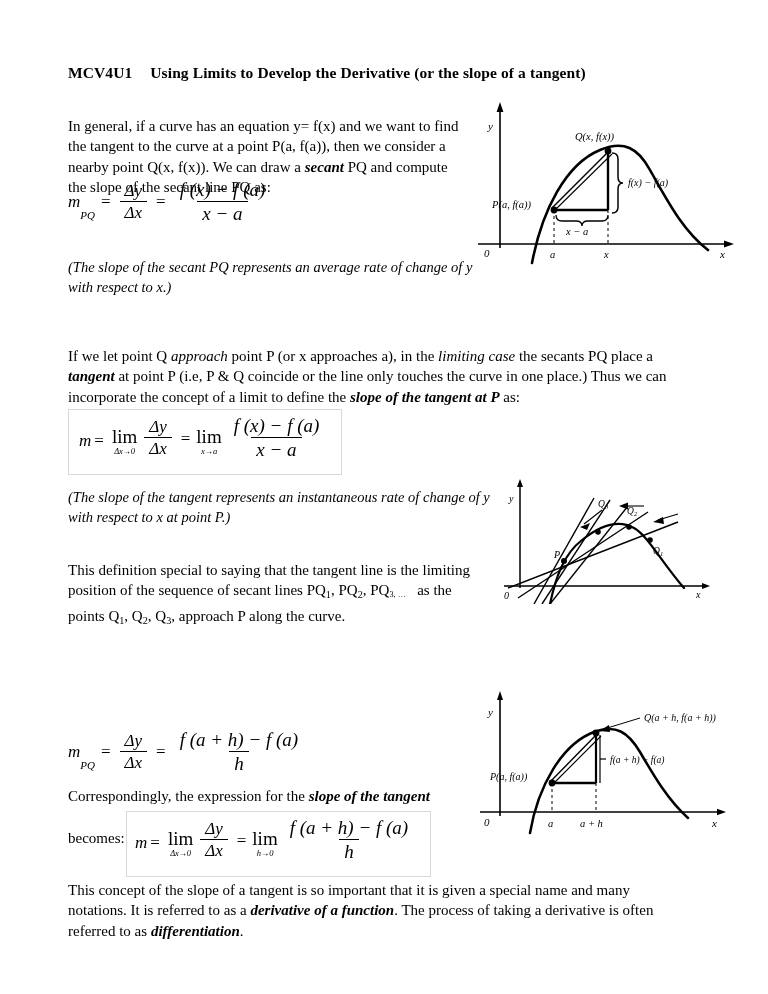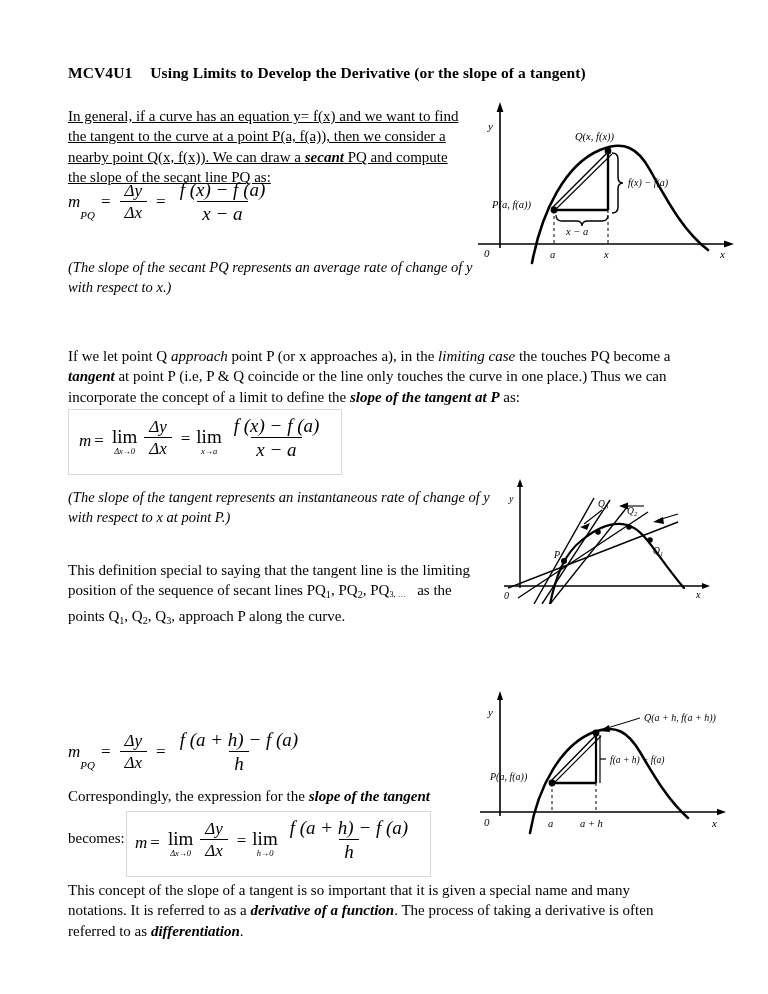--- a/index.html
+++ b/index.html
@@ -116,21 +116,21 @@
 </style>
 </head>
 <body>
 
 <div class="page">
 
   <div class="doc-title">
     <span class="code">MCV4U1</span><span>Using Limits to Develop the Derivative (or the slope of a tangent)</span>
   </div>
 
-  <div class="para" style="left:68px; top:106px; width:400px;text-decoration:underline;">
+  <div class="para" style="left:68px; top:116px; width:400px;">
     <span>In general, if a curve has an equation y= f(x) and we want to find</span><br>
     <span>the tangent to the curve at a point P(a, f(a)), then we consider a</span><br>
     <span>nearby point Q(x, f(x)).  We can draw a </span><span class="bi">secant</span><span> PQ and compute</span><br>
     <span>the slope of the secant line PQ as:</span>
   </div>
 
   <div class="math" style="left:68px; top:180px; font-size:17px;">
     <span class="mi" style="font-size:17px;">m</span>
       <span class="mi" style="font-size:11px; align-self:flex-end; padding-bottom:3px;">PQ</span>
     <span class="eq" style="margin-left:6px;">=</span>
@@ -144,21 +144,21 @@
       <span class="den mi">x − a</span>
     </span>
   </div>
 
   <div class="note" style="left:68px; top:258px; width:420px;">
     <span>(The slope of the secant PQ represents an </span><span class="bi">average rate of change</span><span> of y</span><br>
     <span>with respect to x.)</span>
   </div>
 
   <div class="para" style="left:68px; top:346px; width:618px;">
-    <span>If we let point Q </span><i>approach</i><span> point P (or x approaches a), in the </span><i>limiting case</i><span> the touches PQ become a</span><br>
+    <span>If we let point Q </span><i>approach</i><span> point P (or x approaches a), in the </span><i>limiting case</i><span> the secants PQ place a</span><br>
     <span class="bi">tangent</span><span> at point P (i.e, P &amp; Q coincide or the line only touches the curve in one place.)  Thus we can</span><br>
     <span>incorporate the concept of a limit to define the </span><span class="bi">slope of the tangent at P</span><span> as:</span>
   </div>
 
   <div class="math boxed" style="left:68px; top:409px; font-size:17px; padding:6px 12px 8px 10px;">
     <span class="mi">m</span>
     <span class="eq" style="margin-left:3px;">=</span>
     <span class="limop" style="margin-left:4px;">
       <span class="lim-main" style="font-size:19px;">lim</span>
       <span class="lim-sub">Δx→0</span>

